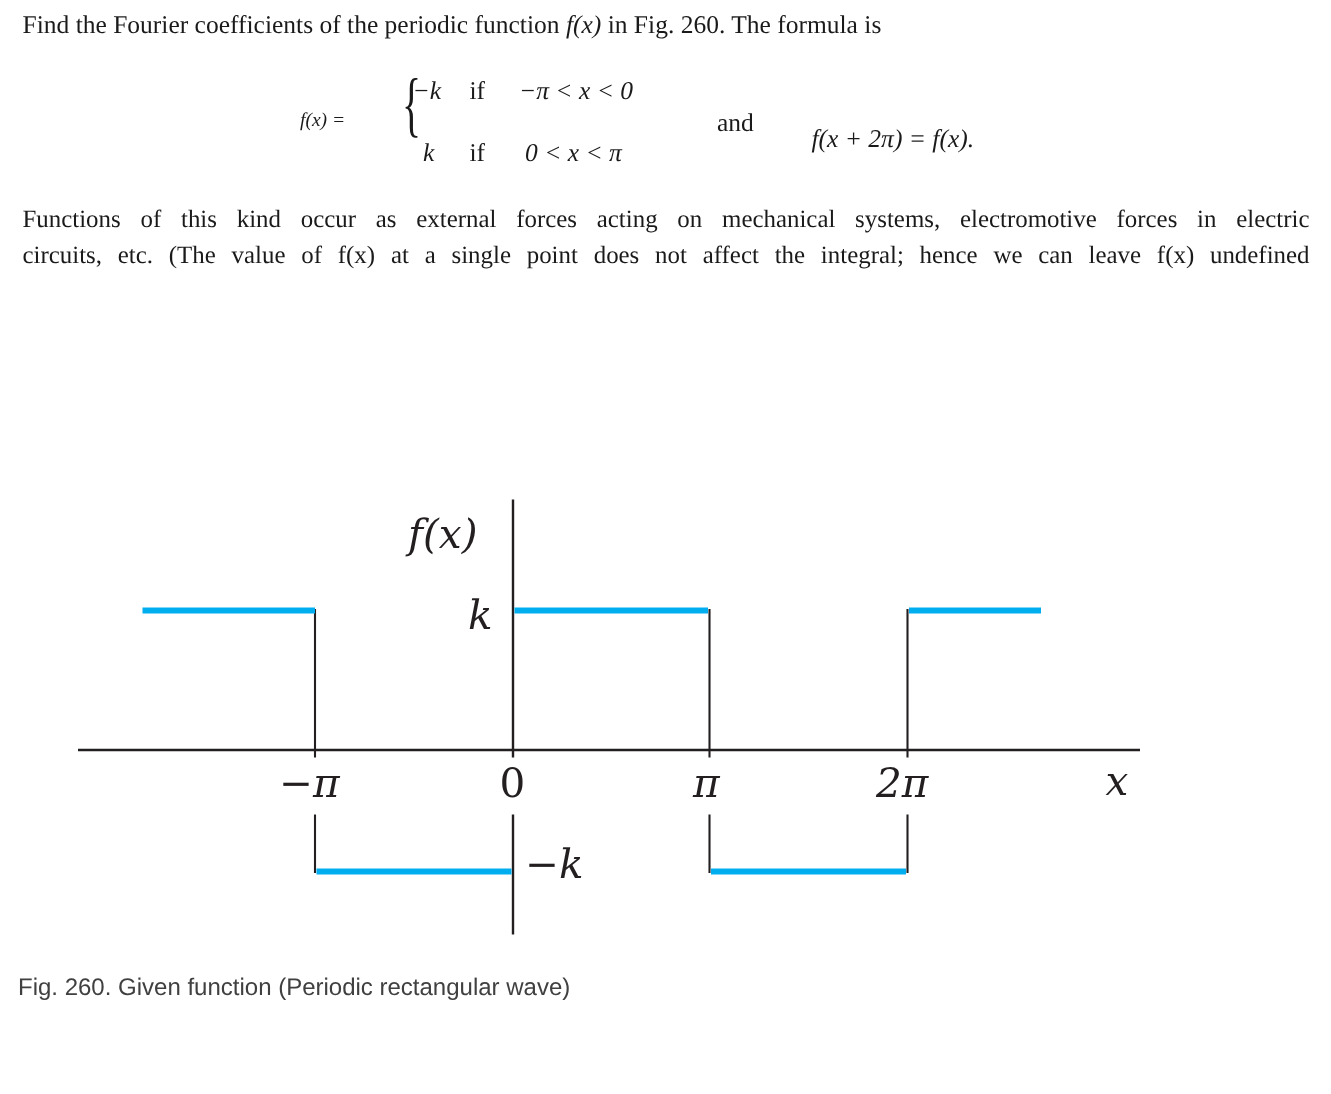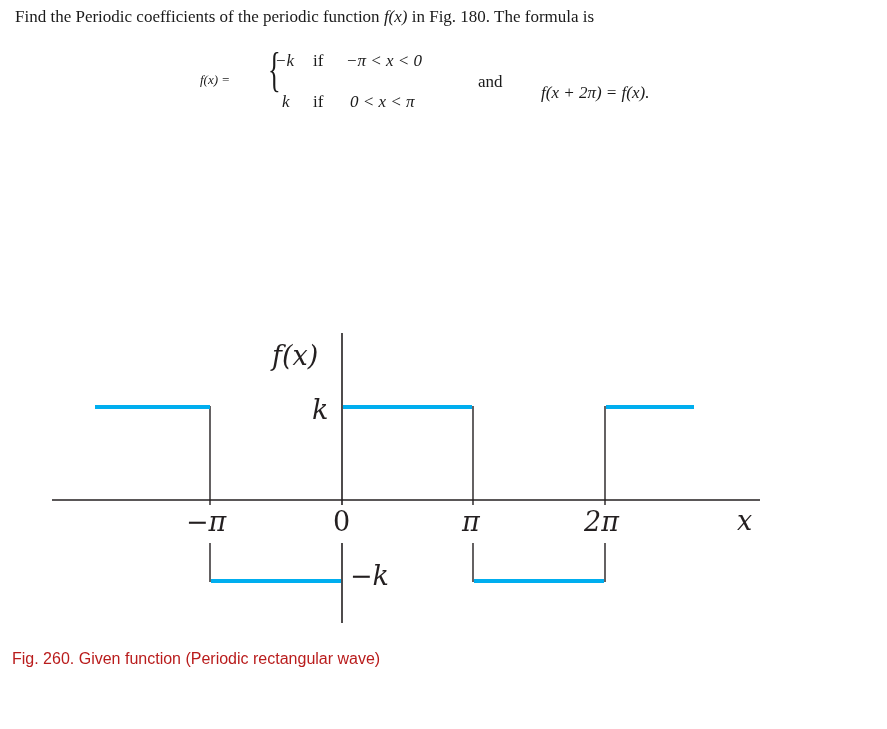--- a/index.html
+++ b/index.html
@@ -1,54 +1,56 @@
 <!DOCTYPE html>
 <html><head>
 <meta charset="utf-8">
 <style>
   html, body { margin:0; padding:0; background:#ffffff; }
   body { width:887px; height:729px; position:relative; overflow:hidden; }
   .serif { font-family:"Liberation Serif", "DejaVu Serif", serif; color:#1a1a1a; }
-  .sans { font-family:"Liberation Sans", "DejaVu Sans", sans-serif; color:#b91c1c; }
+  .sans { font-family:"Liberation Sans", "DejaVu Sans", sans-serif; color:#404040; }
   .abs { position:absolute; white-space:nowrap; }
   .p1 { left:15px; top:7px; font-size:17px; }
   .it { font-style:italic; }
   .fx-left { left:200px; top:72px; font-size:13px; }
   .brace { left:268px; top:46px; font-size:48px; line-height:48px; transform:scaleX(0.55); transform-origin:left top; font-weight:100; }
   .case-val { font-size:17px; }
   .para2 { left:15px; top:134px; width:858px; font-size:16.6px; line-height:23.5px; white-space:normal; text-align:justify; }
   .para2 .line { display:block; text-align-last:justify; }
   .para2 .line.last { text-align-last:left; }
   .caption { left:12px; top:650px; font-size:16px; }
   svg text { font-family:"DejaVu Serif", serif; }
 </style>
 </head>
 <body>
 
 <div class="abs serif p1">
-  <span>Find the Periodic coefficients of the periodic function </span><span class="it">f(x)</span><span> in Fig. 180. The formula is</span>
+  <span>Find the Fourier coefficients of the periodic function </span><span class="it">f(x)</span><span> in Fig. 260. The formula is</span>
 </div>
 
 <div class="abs serif fx-left">
   <span class="it">f(x) =</span>
 </div>
 <div class="abs serif brace">{</div>
 
 <div class="abs serif case-val" style="left:275px; top:51px;"><span class="it">−k</span></div>
 <div class="abs serif case-val" style="left:313px; top:51px;">if</div>
 <div class="abs serif case-val it" style="left:346px; top:51px;">−π &lt; x &lt; 0</div>
 
 <div class="abs serif case-val" style="left:282px; top:92px;"><span class="it">k</span></div>
 <div class="abs serif case-val" style="left:313px; top:92px;">if</div>
 <div class="abs serif case-val it" style="left:350px; top:92px;">0 &lt; x &lt; π</div>
 
 <div class="abs serif case-val" style="left:478px; top:72px;">and</div>
 <div class="abs serif case-val it" style="left:541px; top:83px;">f(x + 2π) = f(x).</div>
 
 <div class="abs serif para2">
+  <span class="line">Functions of this kind occur as external forces acting on mechanical systems, electromotive forces in electric</span>
+  <span class="line">circuits, etc. (The value of f(x) at a single point does not affect the integral; hence we can leave f(x) undefined</span>
 </div>
 
 <svg class="abs" style="left:0; top:0;" width="887" height="729">
 
   <line x1="52" y1="500" x2="760" y2="500" stroke="#231f20" stroke-width="1.6"></line>
 
   <line x1="342" y1="333" x2="342" y2="505" stroke="#231f20" stroke-width="1.6"></line>
 
   <line x1="342" y1="543" x2="342" y2="623" stroke="#231f20" stroke-width="1.6"></line>
 

